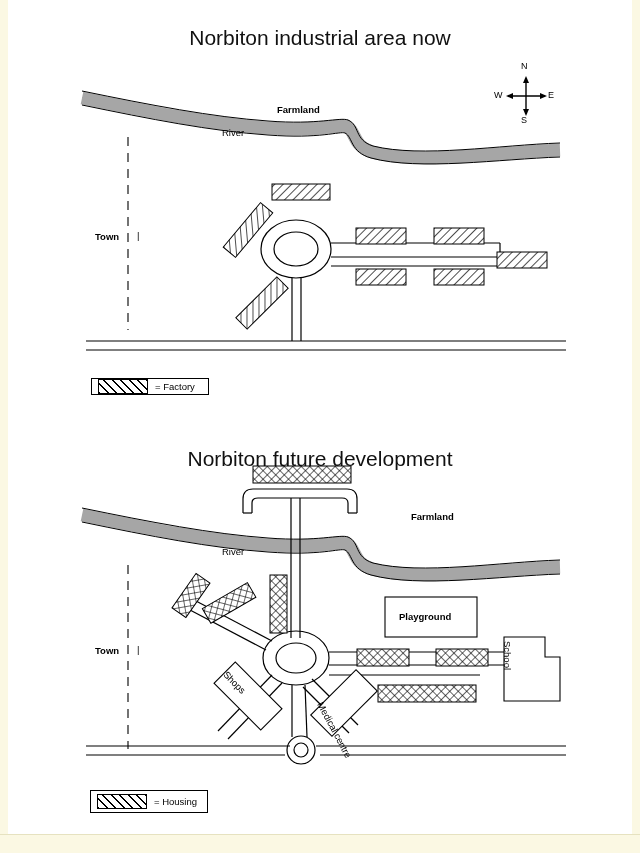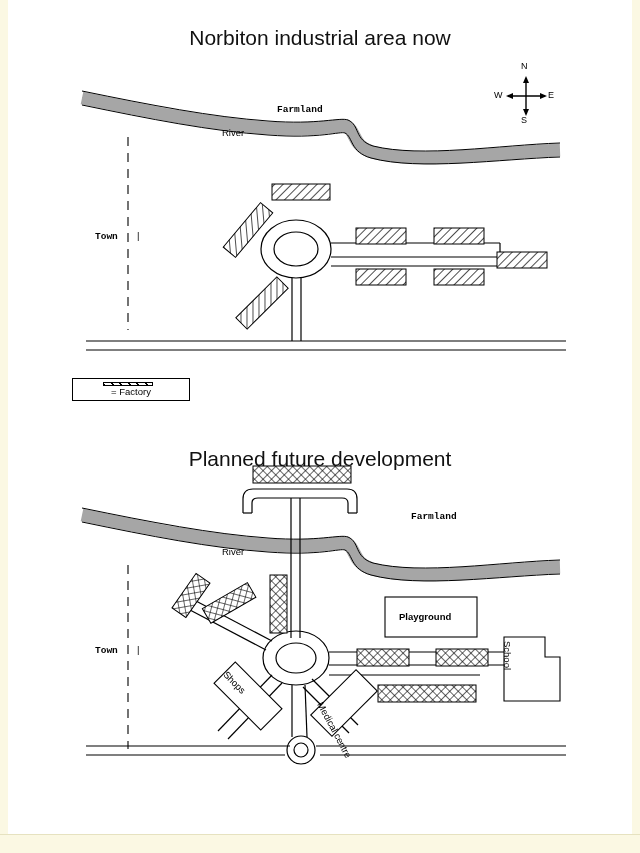--- a/index.html
+++ b/index.html
@@ -48,21 +48,21 @@
     color: #111;
   }
   #title-now { top: 26px; }
   #title-future { top: 447px; }
   svg { position: absolute; left: 0; top: 0; }
   .lbl {
     position: absolute;
     font-size: 9.5px;
     color: #000;
   }
-  .lbl-bold { font-weight: bold; font-family: Liberation Mono, monospace; }
+  .lbl-bold { font-weight: bold; }
   .legend-box {
     position: absolute;
     border: 1px solid #000;
     background: #fff;
     display: flex;
     align-items: center;
     padding: 3px 6px;
     box-sizing: border-box;
   }
   .legend-swatch {
@@ -153,26 +153,26 @@
   <div class="lbl lbl-bold" style="left:277px; top:104px;">Farmland</div>
   <div class="lbl" style="left:222px; top:127px;">River</div>
   <div class="lbl lbl-bold" style="left:95px; top:231px;">Town</div>
   <div class="lbl" style="left:137px; top:230px;">|</div>
 
   <div class="compass-lbl" style="left:521px; top:61px;">N</div>
   <div class="compass-lbl" style="left:548px; top:90px;">E</div>
   <div class="compass-lbl" style="left:521px; top:115px;">S</div>
   <div class="compass-lbl" style="left:494px; top:90px;">W</div>
 
-  <div class="legend-box" style="left:72px; top:378px; width:118px; height:23px;flex-direction:column;">
+  <div class="legend-box" style="left:91px; top:378px; width:118px; height:17px;">
     <div class="legend-swatch" style="background-image: repeating-linear-gradient(45deg, #000 0 1.4px, #fff 1.4px 6px);"></div>
     <div class="legend-text">= Factory</div>
   </div>
 
-  <div class="map-title" id="title-future">Planned future development</div>
+  <div class="map-title" id="title-future">Norbiton future development</div>
 
   <svg width="640" height="400" viewBox="0 0 640 400" style="top:453px;">
     <defs>
       <pattern id="crossB" patternUnits="userSpaceOnUse" width="6" height="6" patternTransform="rotate(45)">
         <rect width="6" height="6" fill="#ffffff"></rect>
         <line x1="0" y1="0" x2="0" y2="6" stroke="#000" stroke-width="1.2"></line>
         <line x1="0" y1="0" x2="6" y2="0" stroke="#000" stroke-width="1.2"></line>
       </pattern>
     </defs>
 
@@ -257,17 +257,21 @@
 
   <div class="lbl lbl-bold" style="left:411px; top:511px;">Farmland</div>
   <div class="lbl" style="left:222px; top:546px;">River</div>
   <div class="lbl lbl-bold" style="left:95px; top:645px;">Town</div>
   <div class="lbl" style="left:137px; top:644px;">|</div>
   <div class="lbl" style="left:399px; top:611px;font-weight:bold;">Playground</div>
   <div class="lbl" style="left:513px; top:641px; transform: rotate(90deg); transform-origin: left top;">School</div>
   <div class="lbl" style="left:229px; top:669px; transform: rotate(45deg); transform-origin: left top;">Shops</div>
   <div class="lbl" style="left:325px; top:700px; transform: rotate(62deg); transform-origin: left top; width:70px;">Medical centre</div>
 
+  <div class="legend-box" style="left:90px; top:790px; width:118px; height:23px;">
+    <div class="legend-swatch" style="background-image: repeating-linear-gradient(45deg, #000 0 1.2px, #fff 1.2px 6px), repeating-linear-gradient(135deg, #000 0 1.2px, rgba(255,255,255,0) 1.2px 6px);"></div>
+    <div class="legend-text">= Housing</div>
+  </div>
 
   <div class="edge-left"></div>
   <div class="edge-right"></div>
   <div class="edge-bottom"></div>
 </div>
 
 </body></html>

